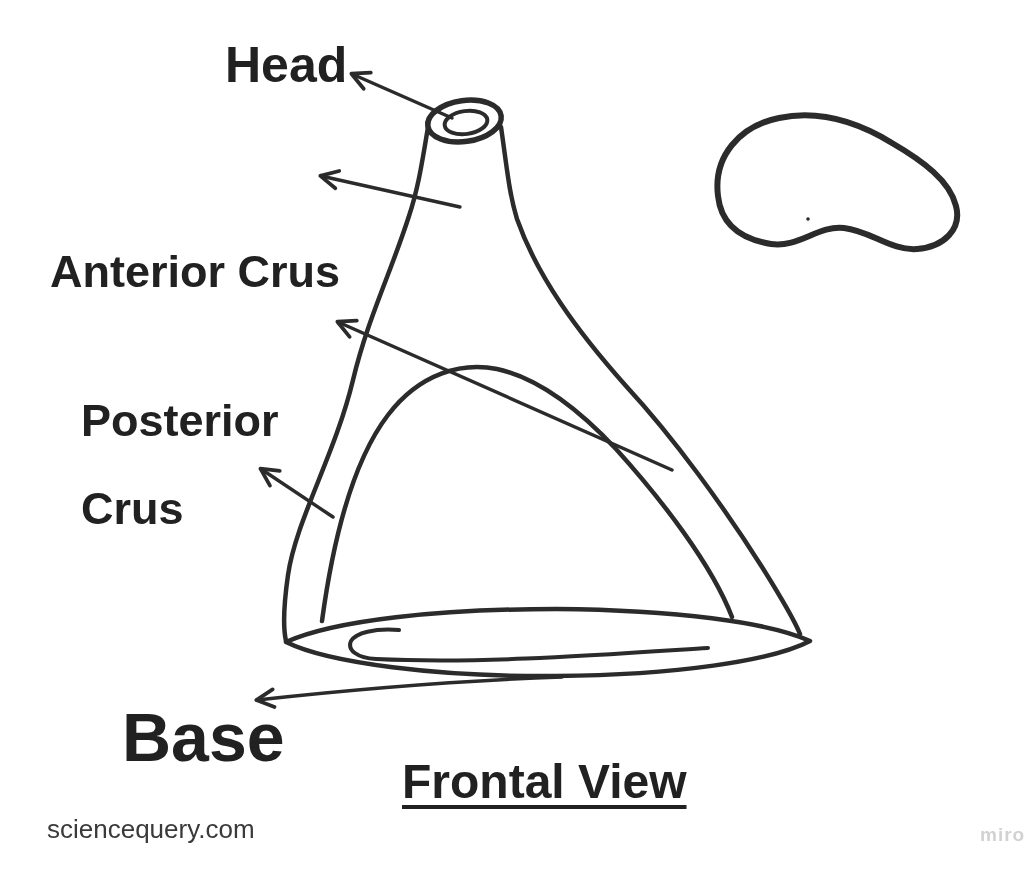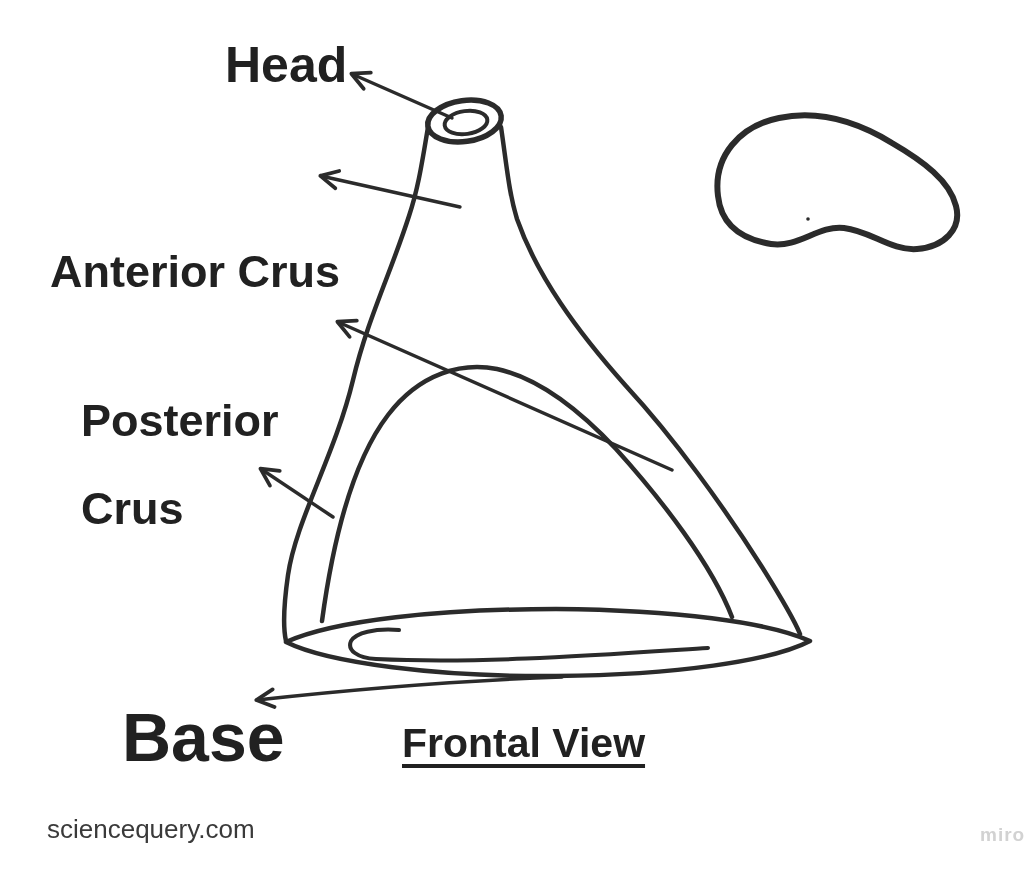--- a/index.html
+++ b/index.html
@@ -47,21 +47,21 @@
   .caption {
     position: absolute;
     color: var(--text);
     font-weight: 700;
     line-height: 1;
     white-space: nowrap;
     text-decoration: underline;
     text-decoration-thickness: 4px;
     text-underline-offset: 7px;
   }
-  .cap-frontal { left: 402px; top: 723px; font-size: 41px; }
+  .cap-frontal { left: 402px; top: 758px; font-size: 48px; }
   .cap-bottom  { left: 710px; top: 264px; font-size: 44px; }
   .wm-source {
     position: absolute;
     left: 47px; top: 814px;
     color: var(--source-text);
     font-size: 26px;
     font-weight: 400;
     line-height: 1.2;
   }
   .wm-miro {

